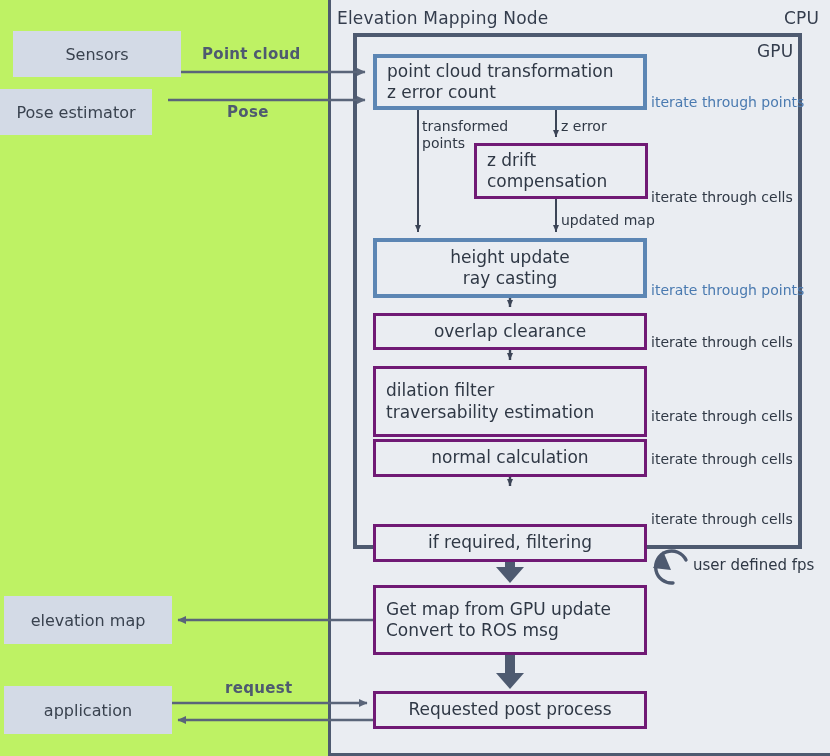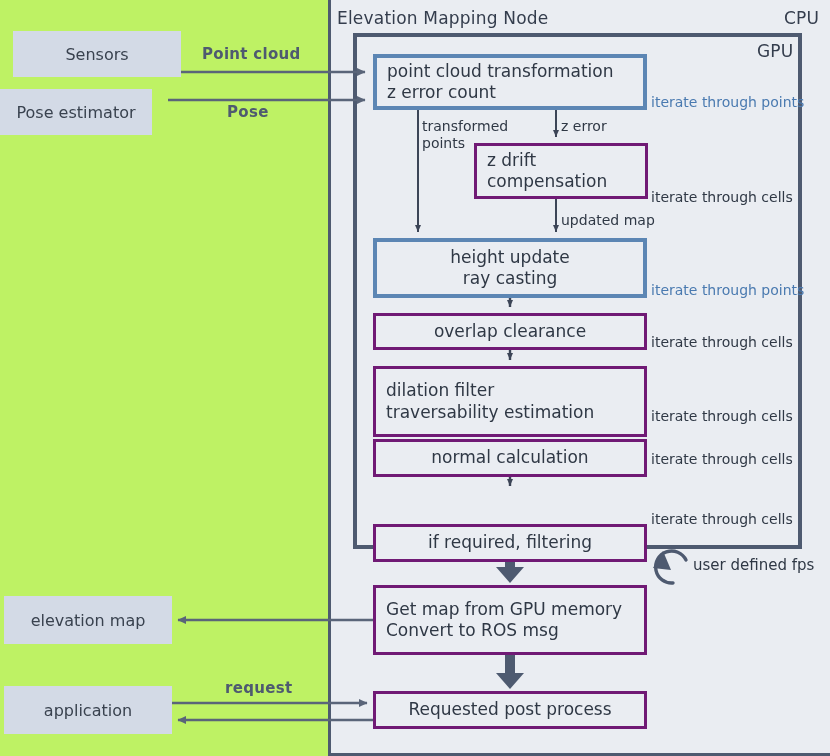--- a/index.html
+++ b/index.html
@@ -183,21 +183,21 @@
 
   <div class="pbox cells" id="box-normal">
     <span>normal calculation</span>
   </div>
 
   <div class="pbox cells" id="box-filtering">
     <span>if required, filtering</span>
   </div>
 
   <div class="pbox cells left-align" id="box-getmap">
-    <span>Get map from GPU memory</span>
+    <span>Get map from GPU update</span>
     <span>Convert to ROS msg</span>
   </div>
 
   <div class="pbox cells" id="box-postproc">
     <span>Requested post process</span>
   </div>
 
   <div class="flow-lbl" id="flw-transformed">
     <div>transformed</div>
     <div>points</div>

